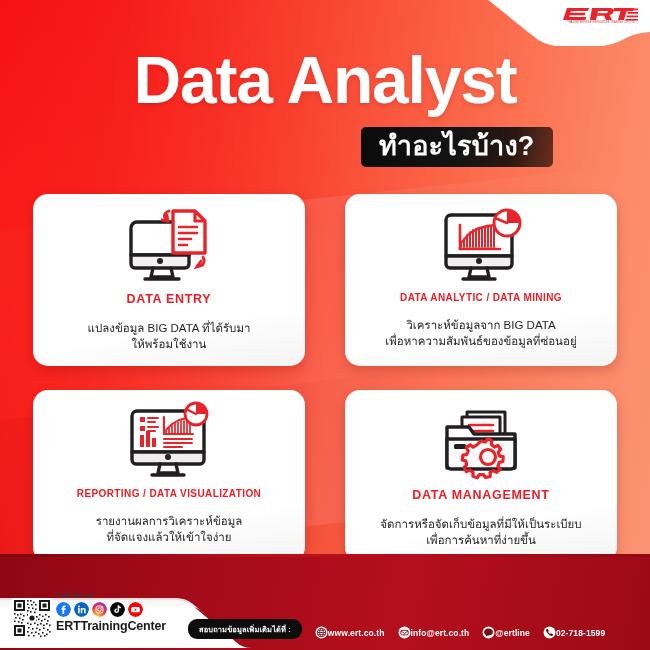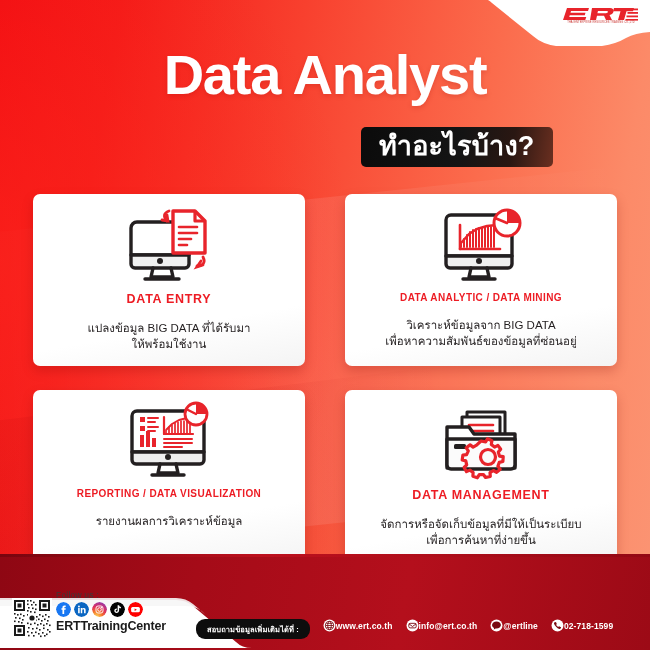--- a/index.html
+++ b/index.html
@@ -60,21 +60,21 @@
     color: #c9302c;
     margin-top: 1px;
     white-space: nowrap;
     transform: scaleY(1.15);
   }
 
   
   .headline {
     position: absolute; top: 42px; left: 0; right: 0;
     text-align: center;
-    font-size: 56px;
+    font-size: 66px;
     font-weight: 700;
     color: #ffffff;
     letter-spacing: -1.2px;
     text-shadow: 0 2px 5px rgba(150,0,0,.20);
   }
   .subbadge {
     position: absolute; top: 127px; left: 361px;
     padding: 6px 18px 7px 18px;
     border-radius: 5px;
     background: linear-gradient(100deg, #0b0b0b 0%, #141414 52%, #2a1712 78%, #6b2f20 100%);
@@ -92,21 +92,21 @@
     width: 584px;
     display: grid;
     grid-template-columns: 272px 272px;
     grid-template-rows: 172px 172px;
     column-gap: 40px;
     row-gap: 24px;
   }
   .card {
     position: relative;
     background: linear-gradient(170deg, #ffffff 0%, #ffffff 72%, #f4f4f4 100%);
-    border-radius: 7px;
+    border-radius: 15px;
     box-shadow: 0 5px 12px rgba(120,0,0,.22);
     display: flex;
     flex-direction: column;
     align-items: center;
     padding-top: 10px;
   }
   .card-icon {
     height: 82px;
     display: flex; align-items: center; justify-content: center;
   }
@@ -157,22 +157,22 @@
   .social-row { display: flex; gap: 3px; align-items: center; margin-bottom: 2px; }
   .soc { width: 15px; height: 15px; border-radius: 50%; display: block; }
   .handle {
     font-size: 12.5px; font-weight: 700; color: #1a1a1a; letter-spacing: -.2px;
   }
   .qr {
     position: absolute; left: 12px; bottom: 12px;
     width: 40px; height: 40px;
   }
   .contact-row {
-    position: absolute; left: 196px; bottom: 11px;
-    display: flex; align-items: flex-start; gap: 13px;
+    position: absolute; left: 188px; bottom: 11px;
+    display: flex; align-items: flex-end; gap: 13px;
     white-space: nowrap;
   }
   .contact-badge {
     background: #0d0d0d; color: #fff;
     font-size: 7.5px; font-weight: 600;
     padding: 4px 11px; border-radius: 9px;
     letter-spacing: .1px;
   }
   .contact-item {
     display: flex; align-items: center; 
@@ -342,20 +342,21 @@
           </g>
 
           <circle cx="81" cy="13" r="11" fill="#ffffff" stroke="#e8242b" stroke-width="2.8"></circle>
           <path d="M81 13 L81 2 A11 11 0 0 1 92 13 Z" fill="#e8242b"></path>
           <path d="M81 13 L71 8" stroke="#e8242b" stroke-width="2.4" stroke-linecap="round"></path>
         </svg>
       </div>
       <div class="card-title small">REPORTING / DATA VISUALIZATION</div>
       <div class="card-desc">
         <span>รายงานผลการวิเคราะห์ข้อมูล</span>
+        <span>ที่จัดแจงแล้วให้เข้าใจง่าย</span>
       </div>
     </div>
 
     <div class="card">
       <div class="card-icon">
         <svg width="100" height="80" viewBox="0 0 100 80">
 
           <g fill="#ffffff" stroke="#231f20" stroke-width="3" stroke-linejoin="round">
             <path d="M36 11 h38 v30 h-38 z"></path>
             <path d="M31 16 h38 v30 h-38 z"></path>

